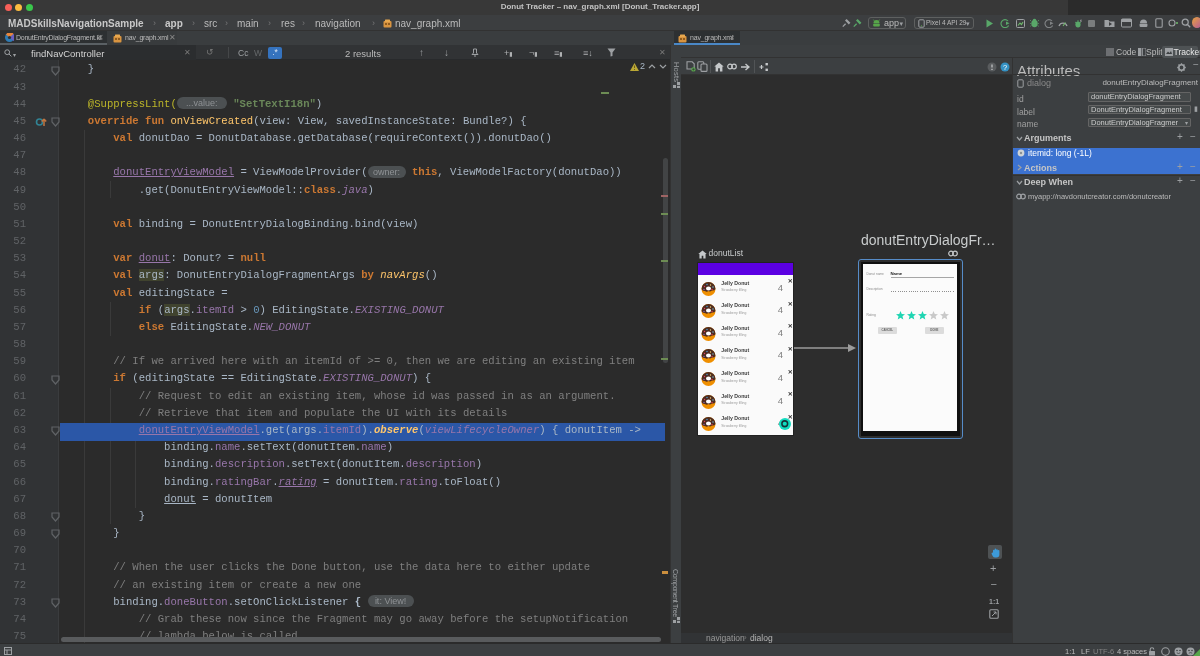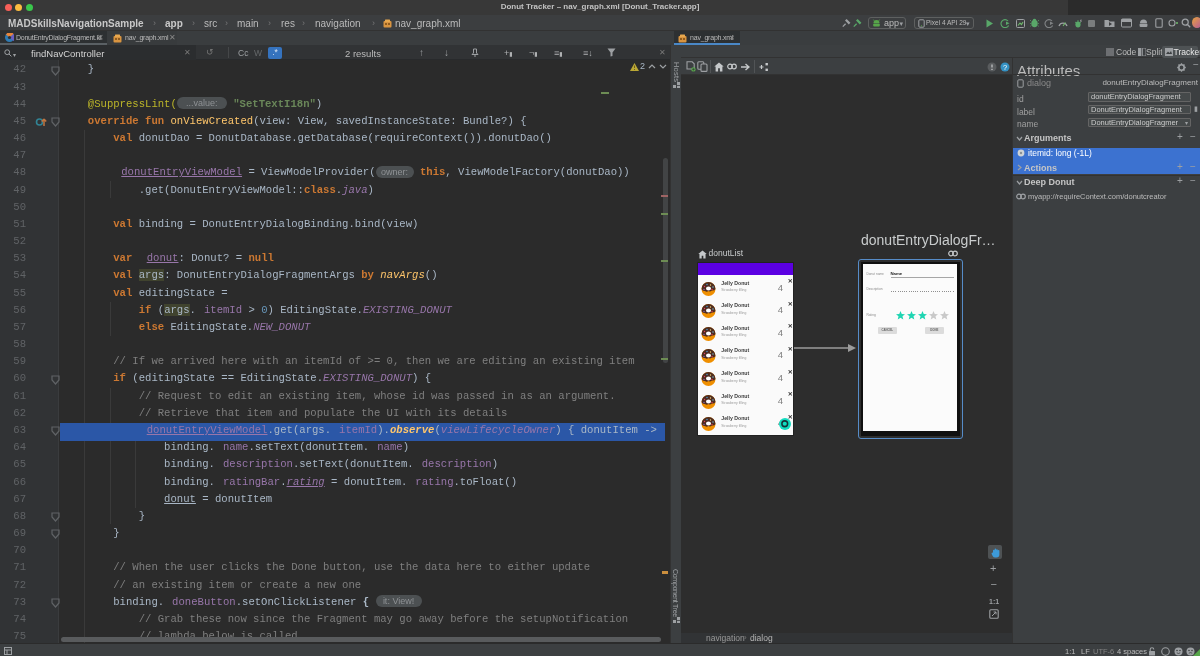--- a/index.html
+++ b/index.html
@@ -2,21 +2,21 @@
 <html><head><meta charset="utf-8"><style>
 * { margin:0; padding:0; box-sizing:border-box; }
 html,body { width:1200px; height:656px; background:#2b2b2b; font-family:"Liberation Sans",sans-serif; overflow:hidden; }
 .abs { position:absolute; }
 i { font-style:normal; }
 svg { display:block; }
 .k { color:#cc7832; font-weight:bold; }
 .s { color:#6a8759; font-weight:bold; }
 .c { color:#7f7f7f; }
 .n { color:#6897bb; }
-.f { color:#9876aa;margin-left:8px; }
+.f { color:#9876aa; }
 .fi { color:#9876aa; font-style:italic; }
 .y { color:#ffc66b; }
 .yi { color:#ffc66b; font-style:italic; }
 .a { color:#bbb529; }
 .u { text-decoration:underline; }
 .b { font-weight:bold; }
 .hl { background:#40432e; }
 .chip { display:inline-block; background:#4c5052; color:#8f9295; border-radius:6px; font:9px "Liberation Sans",sans-serif; text-align:center; vertical-align:middle; height:12px; line-height:12px; margin-top:-2px; }
 .vtext { writing-mode:vertical-rl; color:#9da0a3; letter-spacing:.2px; }
 .ticon { color:#afb1b3; }
@@ -571,29 +571,29 @@
       <path d="M1 1 L4 3.5 L1 6" stroke="#9da0a3" stroke-width="1.2" fill="none"></path>
     </svg>
   <span class="abs" style="left:11px;top:104.5px;font-size:9px;color:#c5c5c5;font-weight:bold">Actions</span>
   <span class="abs" style="left:164px;top:103px;font-size:10px;color:#9da0a3">+</span>
   <span class="abs" style="left:177px;top:103px;font-size:10px;color:#9da0a3">−</span>
   <div class="abs" style="left:0;top:116.5px;width:188px;height:1px;background:#323232"></div>
 
   <svg class="abs" style="left:3px;top:121.5px" width="7" height="5" viewBox="0 0 7 5">
       <path d="M1 1 L3.5 4 L6 1" stroke="#9da0a3" stroke-width="1.2" fill="none"></path>
     </svg>
-  <span class="abs" style="left:11px;top:118.5px;font-size:9px;color:#c5c5c5;font-weight:bold">Deep Donut</span>
+  <span class="abs" style="left:11px;top:118.5px;font-size:9px;color:#c5c5c5;font-weight:bold">Deep When</span>
   <span class="abs" style="left:164px;top:117px;font-size:10px;color:#9da0a3">+</span>
   <span class="abs" style="left:177px;top:117px;font-size:10px;color:#9da0a3">−</span>
 
   <svg class="abs" style="left:3px;top:135px" width="10" height="7" viewBox="0 0 10 7">
       <circle cx="3" cy="3.5" r="2.3" fill="none" stroke="#9da0a3" stroke-width="1.2"></circle>
       <circle cx="7" cy="3.5" r="2.3" fill="none" stroke="#9da0a3" stroke-width="1.2"></circle>
     </svg>
-  <span class="abs" style="left:15px;top:134px;font-size:7.5px;color:#bbb">myapp://requireContext.com/donutcreator</span>
+  <span class="abs" style="left:15px;top:134px;font-size:7.5px;color:#bbb">myapp://navdonutcreator.com/donutcreator</span>
 </div>
 
 <div class="abs" style="left:0;top:643px;width:1200px;height:13px;background:#3c3f41;border-top:1px solid #2b2b2b">
   <svg class="abs" style="left:4px;top:3px" width="8" height="8" viewBox="0 0 8 8">
       <rect x="0.5" y="0.5" width="7" height="7" fill="none" stroke="#9da0a3" stroke-width="1"></rect>
       <path d="M0.5 3 H7.5 M3 3 V7.5" stroke="#9da0a3" stroke-width="1"></path>
     </svg>
   <span class="abs" style="left:1065px;top:2.5px;font-size:7.5px;color:#bbb">1:1</span>
   <span class="abs" style="left:1081px;top:2.5px;font-size:7.5px;color:#bbb">LF</span>
   <span class="abs" style="left:1093px;top:2.5px;font-size:7.5px;color:#828282">UTF-6</span>

